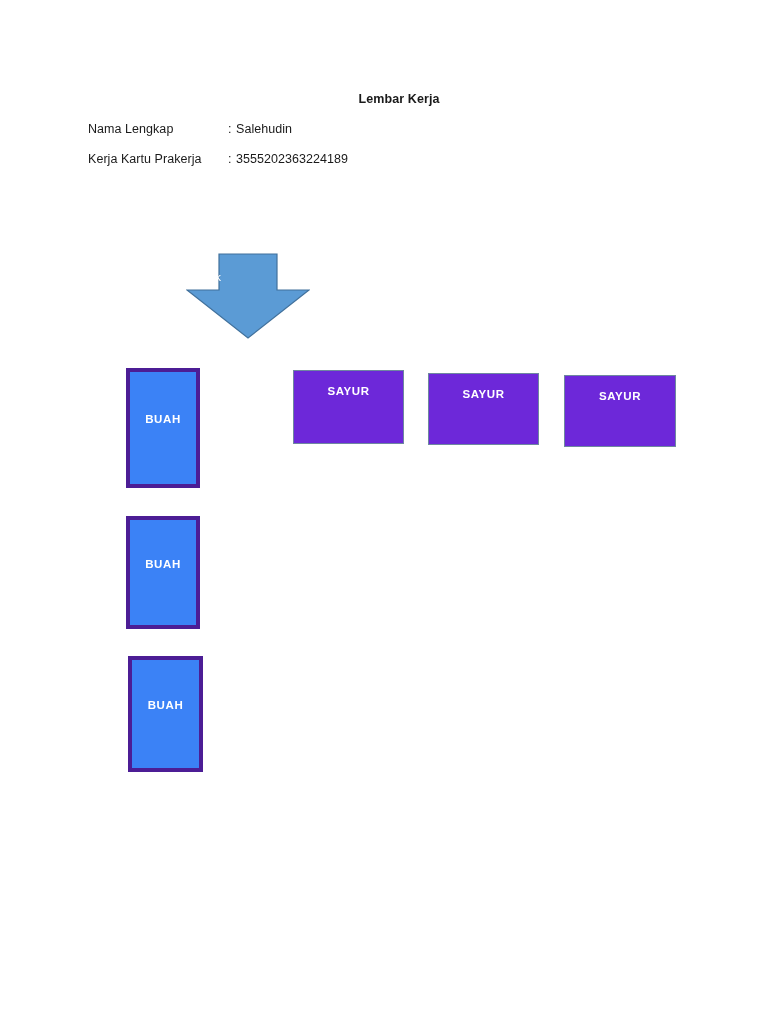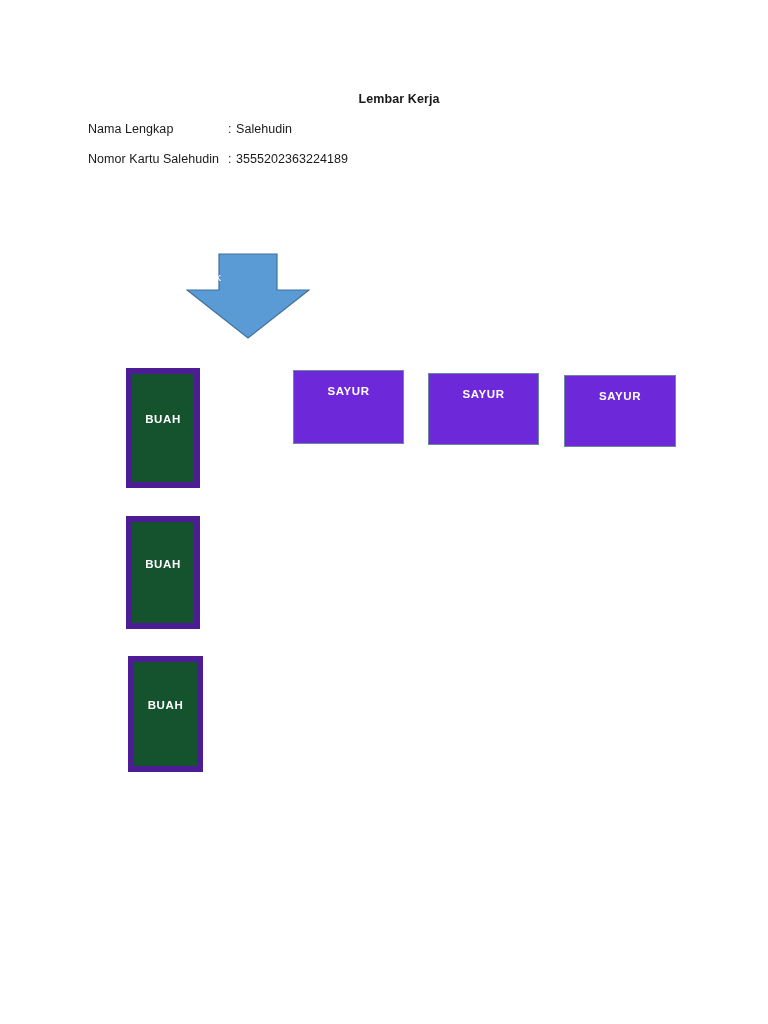--- a/index.html
+++ b/index.html
@@ -88,22 +88,22 @@
     display: flex;
     justify-content: center;
   }
   .shape .shape-label {
     font-size: 11.5px;
     font-weight: bold;
     color: #ffffff;
     letter-spacing: 0.6px;
   }
   .shape.blue {
-    background: #14532d;
-    border: 6px solid #4c1d95;
+    background: #3b82f6;
+    border: 4px solid #4c1d95;
     align-items: center;
   }
   .shape.blue .shape-label {
     position: relative;
     top: -9px;
   }
   .shape.green {
     background: #6d28d9;
     border: 1px solid #6E87A0;
     align-items: flex-start;
@@ -127,21 +127,21 @@
 
 <div id="page">
 
   <div class="doc-title">Lembar Kerja</div>
 
   <div class="field-row" id="row-nama">
     <span class="f-label">Nama Lengkap</span><span class="f-sep">:</span><span class="f-value">Salehudin</span>
   </div>
 
   <div class="field-row" id="row-nomor">
-    <span class="f-label">Nomor Kartu Salehudin</span><span class="f-sep">:</span><span class="f-value">3555202363224189</span>
+    <span class="f-label">Kerja Kartu Prakerja</span><span class="f-sep">:</span><span class="f-value">3555202363224189</span>
   </div>
 
   <div class="arrow-wrap">
     <svg viewBox="0 0 124 86" xmlns="http://www.w3.org/2000/svg">
       <polygon points="33,1 91,1 91,37 123,37 62,85 1,37 33,37" fill="#5B9BD5" stroke="#41719C" stroke-width="1.2" stroke-linejoin="miter"></polygon>
     </svg>
     <div class="arrow-label">masuk</div>
   </div>
 
   <div class="shape blue" id="buah-1">

